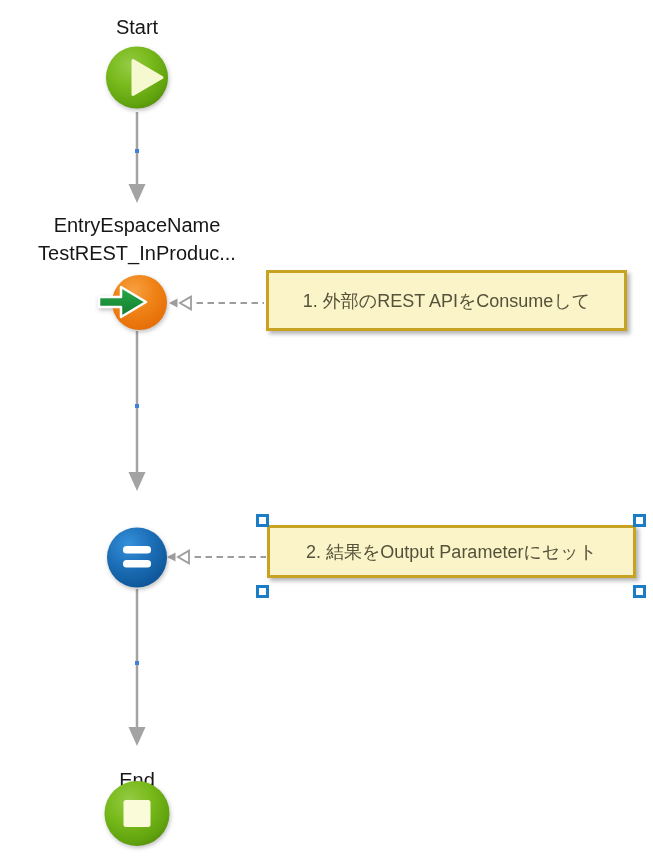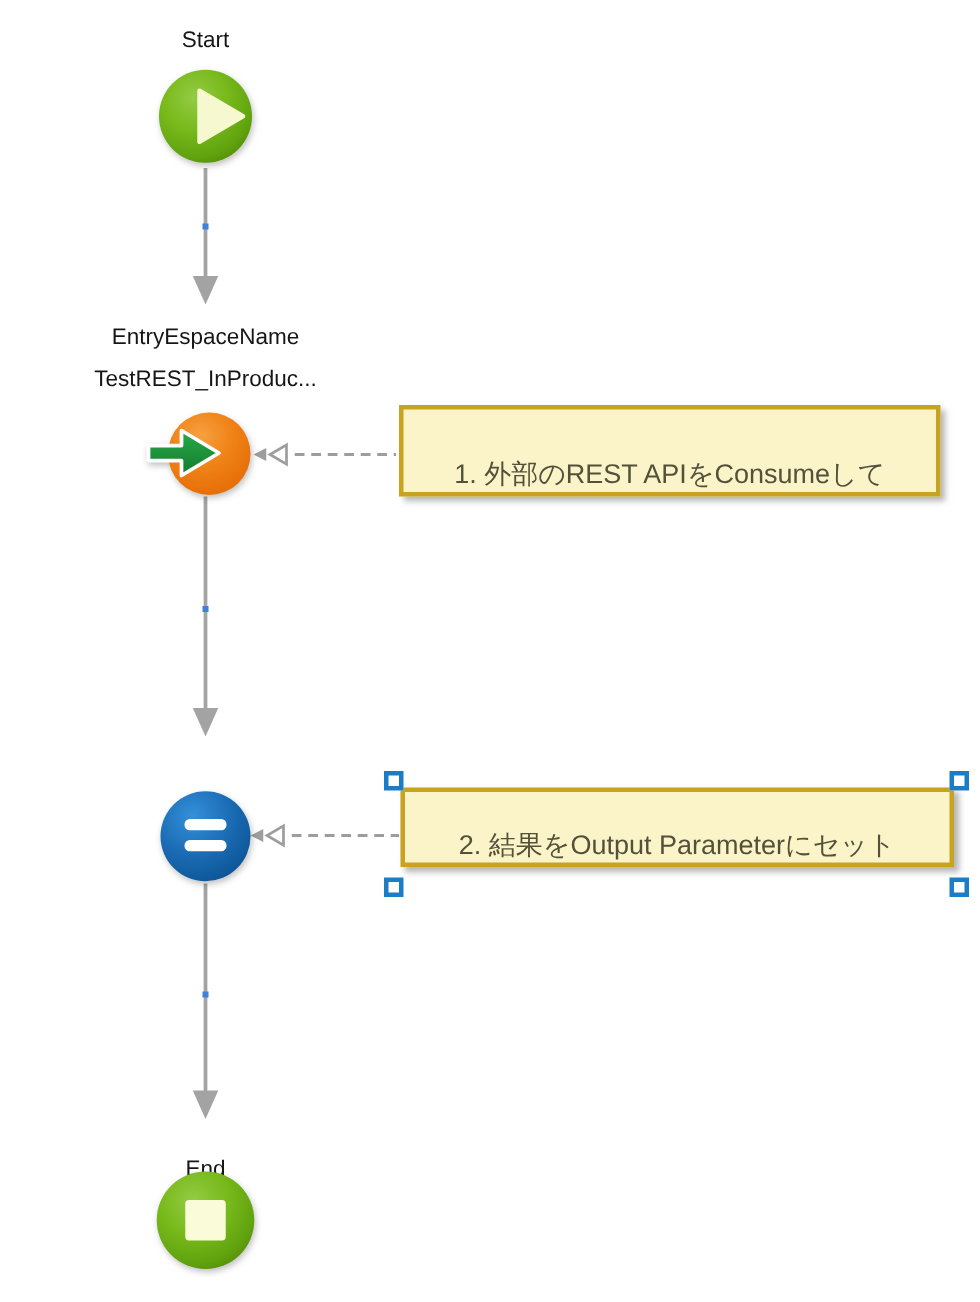--- a/index.html
+++ b/index.html
@@ -8,31 +8,31 @@
     width:653px;height:868px;
     background:#fff;
     overflow:hidden;
     font-family:"Liberation Sans", sans-serif;
   }
   .overlay{position:absolute;left:0;top:0;width:653px;height:868px;}
   .node-label{
     position:absolute;left:0;width:274px;
     text-align:center;
     color:#161616;
-    font-size:15px;
+    font-size:20px;
     line-height:28px;
   }
   .node-icon{position:absolute;filter:drop-shadow(1px 2px 2px rgba(0,0,0,0.25));}
   .comment{
     position:absolute;
     box-sizing:border-box;
     background:#fbf4c8;
     border:3px solid #c7a321;
     box-shadow:3px 3px 4px rgba(120,120,120,0.55);
-    display:flex;align-items:flex-end;justify-content:center;
+    display:flex;align-items:center;justify-content:center;
     font-size:18px;
     color:#54513a;
     white-space:nowrap;
   }
   .handle{
     position:absolute;
     width:7px;height:7px;
     background:#fff;
     border:3px solid #1a7dc5;
   }

